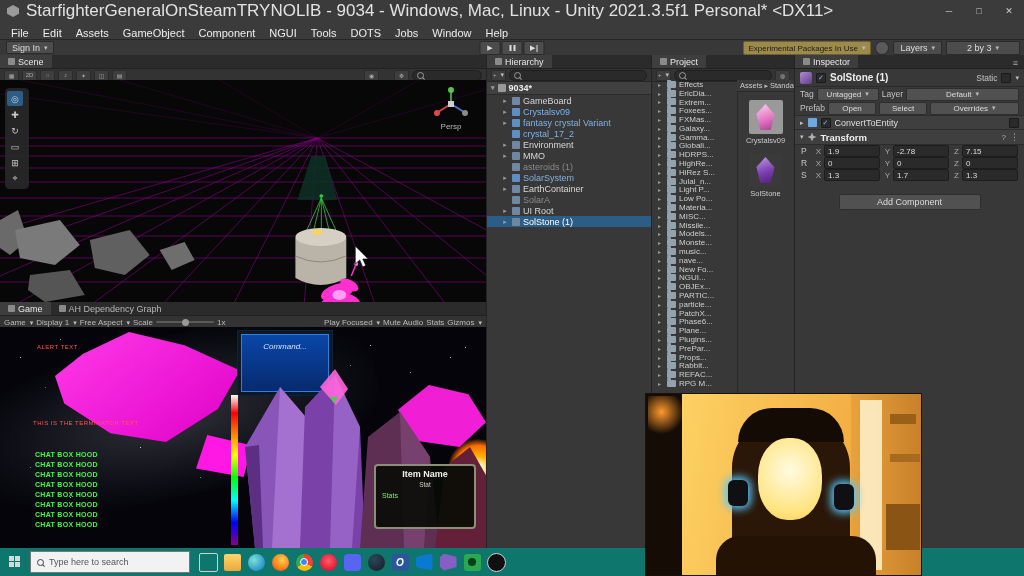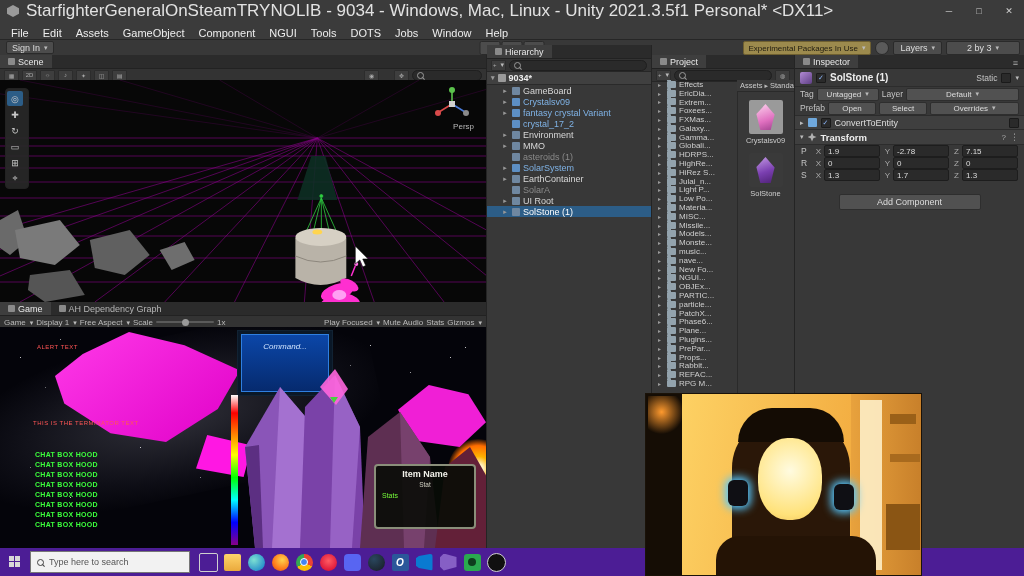--- a/index.html
+++ b/index.html
@@ -34,21 +34,21 @@
   .subbar{height:12px;background:#333;border-bottom:1px solid #262626;display:flex;align-items:center;gap:3px;padding:0 4px;font-size:8px;color:#bbb;}
   .icobox{width:13px;height:9px;background:#3e3e3e;border:1px solid #2c2c2c;border-radius:1px;display:inline-flex;align-items:center;justify-content:center;font-size:6px;color:#aaa;}
   .searchbox{background:#2a2a2a;border:1px solid #1f1f1f;border-radius:6px;height:9px;display:flex;align-items:center;padding:0 4px;color:#888;font-size:7px;gap:3px;}
   .mag{width:5px;height:5px;border:1px solid #999;border-radius:50%;position:relative;flex:none;}
   .mag::after{content:"";position:absolute;width:3px;height:1px;background:#999;left:4px;top:5px;transform:rotate(45deg);}
   
   .viewport{position:absolute;left:0;right:0;bottom:0;background:#050505;overflow:hidden;}
   .tools{position:absolute;left:5px;top:8px;width:20px;background:rgba(40,40,40,.92);border:1px solid #222;border-radius:4px;padding:2px 1px;display:flex;flex-direction:column;gap:1px;}
   .tool{width:16px;height:15px;border-radius:2px;display:flex;align-items:center;justify-content:center;font-size:9px;color:#c8c8c8;}
   .tool.active{background:#2c5d87;}
-  .gizmo{position:absolute;right:12px;top:6px;width:46px;text-align:right;}
+  .gizmo{position:absolute;right:12px;top:6px;width:46px;text-align:center;}
   .gizmo .plabel{font-size:8px;color:#b8b8b8;margin-top:-2px;}
   
   .gv-panel{position:absolute;background:rgba(8,12,6,.9);border:2px solid #8a8f7a;border-radius:4px;color:#eee;}
   .gv-title{text-align:center;font-weight:bold;font-size:9px;padding-top:3px;color:#f2f2ea;}
   .gv-val{text-align:center;font-size:7px;color:#cfcfc0;margin-top:2px;}
   .gv-green{font-size:7px;color:#76fc3a;margin:4px 0 0 6px;}
   .chat-row{font-size:7px;line-height:10px;color:#3cff3c;font-weight:bold;letter-spacing:.3px;}
   .alerttxt{font-size:6px;color:#ff5555;letter-spacing:.5px;}
   .slider{width:58px;height:2px;background:#5a5a5a;border-radius:1px;position:relative;}
   .slider i{position:absolute;left:26px;top:-2.5px;width:7px;height:7px;border-radius:50%;background:#9a9a9a;}
@@ -77,21 +77,21 @@
   .insp-label{font-size:8.5px;color:#c4c4c4;}
   .field{background:#2a2a2a;border:1px solid #1d1d1d;border-radius:2px;height:10px;font-size:8px;color:#ddd;display:flex;align-items:center;padding:0 3px;}
   .ibtn{background:#515151;border:1px solid #2e2e2e;border-radius:2px;height:11px;font-size:8px;color:#ddd;display:inline-flex;align-items:center;justify-content:center;}
   .chk{width:8px;height:8px;background:#2a2a2a;border:1px solid #1a1a1a;border-radius:1px;display:inline-flex;align-items:center;justify-content:center;font-size:7px;color:#8ab4f8;}
   .t-row{display:flex;align-items:center;gap:3px;height:12px;padding:0 6px;}
   .axis{font-size:8px;color:#aaa;width:7px;text-align:right;}
   .t-row .field{flex:1;}
   
   .webcam{left:645px;top:393px;width:277px;height:183px;overflow:hidden;background:linear-gradient(100deg,#ffd86a,#f3ae42 70%,#df9430);z-index:30;border:1px solid #1a1208;box-sizing:border-box;}
   
-  .taskbar{left:0;top:548px;width:1024px;height:28px;background:#4c1d95;display:flex;align-items:center;z-index:20;}
+  .taskbar{left:0;top:548px;width:1024px;height:28px;background:#0f766e;display:flex;align-items:center;z-index:20;}
   .winlogo{width:12px;height:12px;display:grid;grid-template-columns:5px 5px;grid-template-rows:5px 5px;gap:1px;margin:0 9px;}
   .winlogo i{background:#d8d8d8;}
   .tsearch{width:160px;height:22px;background:#f2f2f2;border:1px solid #777;display:flex;align-items:center;gap:5px;padding-left:6px;box-sizing:border-box;}
   .tsearch .mag{border-color:#444;}
   .tsearch .mag::after{background:#444;}
   .tsearch span{font-size:9px;color:#555;}
   .tb-btn{width:24px;height:26px;display:flex;align-items:center;justify-content:center;}
   .tb-ic{width:17px;height:17px;border-radius:3px;position:relative;}
   .ic-taskview{background:transparent;border:1.5px solid #cfcfcf;border-radius:2px;}
   .ic-folder{background:linear-gradient(#ffd46b,#eaa93c);border-radius:2px;}
@@ -363,21 +363,21 @@
           <div class="chat-row">CHAT BOX HOOD</div>
           <div class="chat-row">CHAT BOX HOOD</div>
           <div class="chat-row">CHAT BOX HOOD</div>
           <div class="chat-row">CHAT BOX HOOD</div>
           <div class="chat-row">CHAT BOX HOOD</div>
           <div class="chat-row">CHAT BOX HOOD</div>
         </div>
     </div>
   </div>
 
-  <div class="abs" style="left:487px;top:45px;width:165px;height:493px;background:#383838;border-right:1px solid #242424;box-sizing:border-box;">
+  <div class="abs" style="left:487px;top:55px;width:165px;height:493px;background:#383838;border-right:1px solid #242424;box-sizing:border-box;">
     <div class="tabbar">
       <span class="tab active">
           <span class="tabico"></span>
           <span>Hierarchy</span>
         </span>
     </div>
     <div class="subbar">
       <span class="icobox dd">+</span>
       <span class="searchbox" style="flex:1;">
           <span class="mag"></span>

